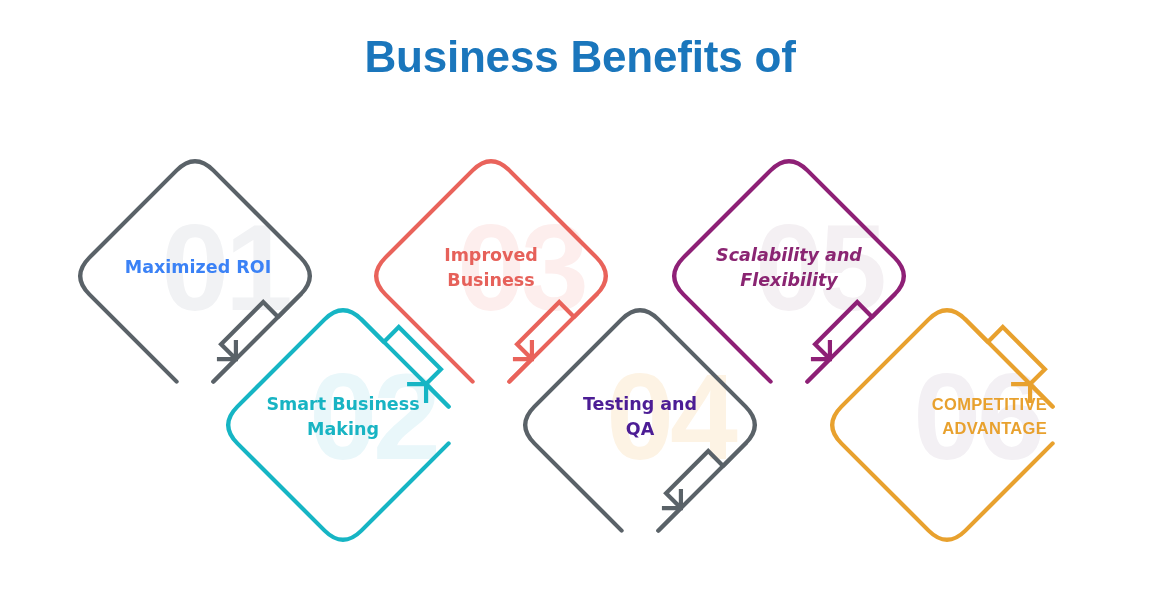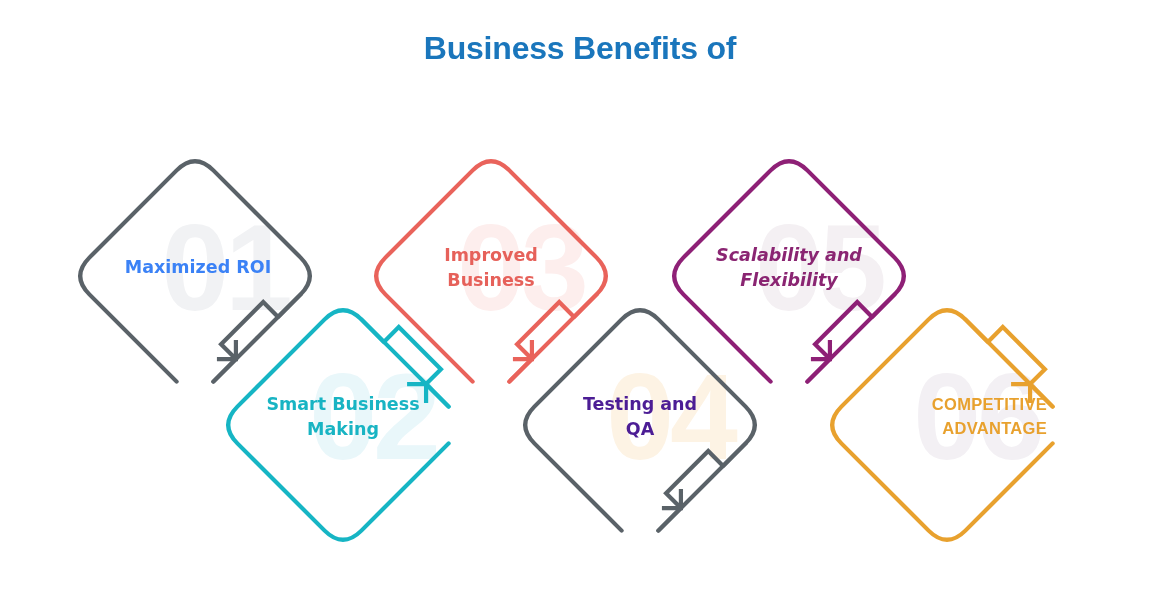--- a/index.html
+++ b/index.html
@@ -13,21 +13,21 @@
   }
   #stage{position:relative;width:1160px;height:604px;}
 
   
   .title{
     position:absolute;
     left:0; top:26px;
     width:1160px;
     text-align:center;
     color:#1a76bc;
-    font-size:32px;
+    font-size:44px;
     font-weight:bold;
     line-height:1.42;
     letter-spacing:-0.2px;
   }
   .title .tline{display:block;}
 
   
   #diagram{position:absolute;left:0;top:0;width:1151px;height:604px;}
   #diagram svg{display:block;width:1160px;height:604px;}
 

